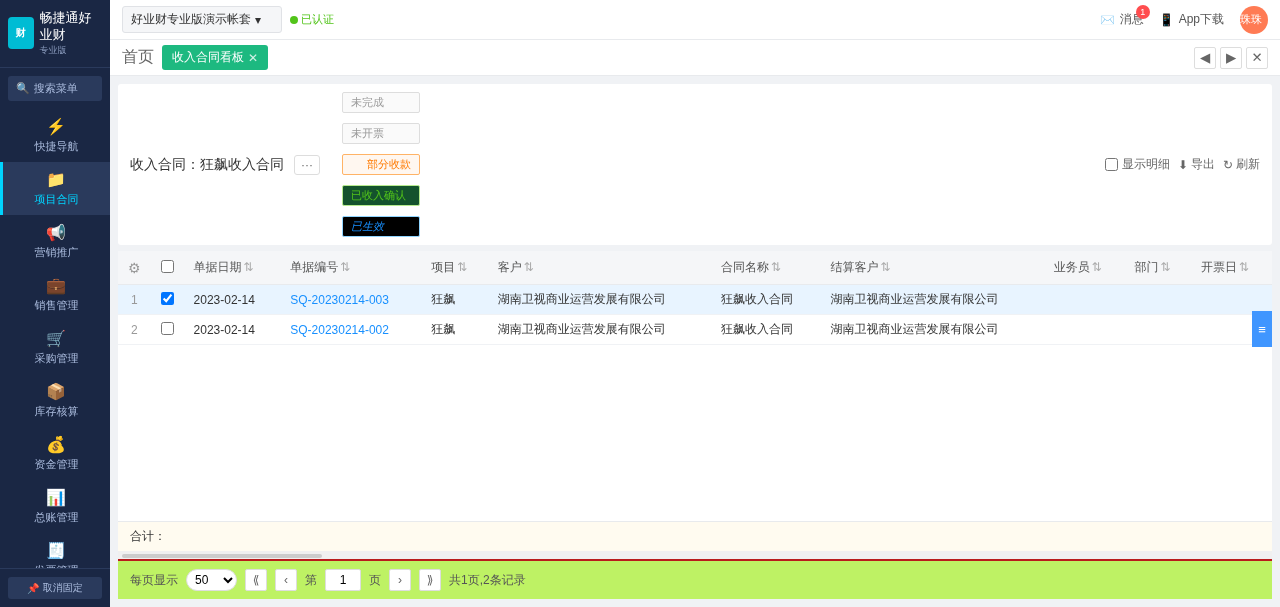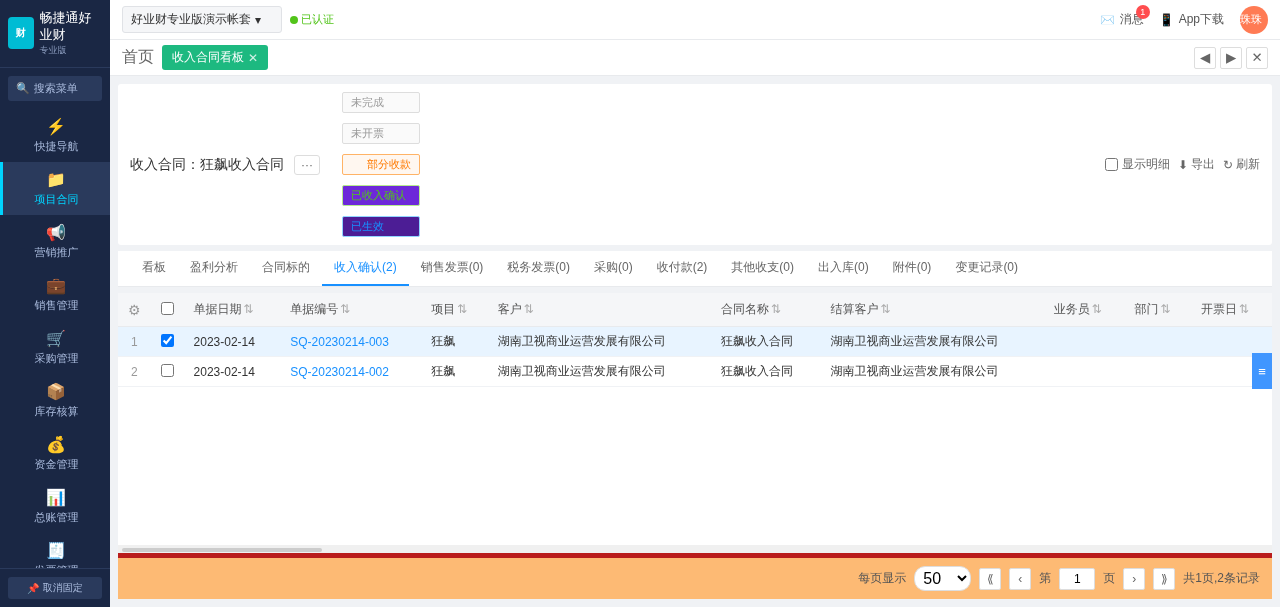--- a/index.html
+++ b/index.html
@@ -51,22 +51,22 @@
     .content { flex: 1; overflow: hidden; display: flex; flex-direction: column; background: #f0f2f5; padding: 8px; gap: 6px; }
 
     
     .contract-header { background: white; padding: 8px 12px; border-radius: 3px; display: flex; align-items: center; gap: 10px; flex-shrink: 0; }
     .contract-title { font-size: 14px; color: #333; font-weight: 500; }
     .more-btn { background: none; border: 1px solid #ddd; border-radius: 3px; padding: 2px 6px; cursor: pointer; color: #666; font-size: 12px; }
     .status-tags { display: flex; gap: 10px; margin-left: 12px; flex-direction: column; }
     .status-tag { padding: 2px 8px; border-radius: 2px; font-size: 11px; border: 1px solid; cursor: pointer; }
     .tag-gray { color: #999; border-color: #ddd; background: #fafafa; }
     .tag-active-orange { color: #ff7a00; border-color: #ffb366; background: #fff7f0; padding-left: 24px; }
-    .tag-active-green { color: #52c41a; border-color: #b7eb8f; background: #6d28d9; font-family: Liberation Mono, monospace; }
-    .tag-blue { color: #1890ff; border-color: #91d5ff; background: #4c1d95; }
+    .tag-active-green { color: #52c41a; border-color: #b7eb8f; background: #14532d; font-family: Liberation Mono, monospace; }
+    .tag-blue { color: #1890ff; border-color: #91d5ff; background: #000000; font-style: italic; }
 
     .header-right { margin-left: auto; display: flex; align-items: center; gap: 8px; }
     .show-detail { display: flex; align-items: center; gap: 4px; font-size: 12px; color: #666; }
     .export-btn { display: flex; align-items: center; gap: 3px; font-size: 12px; color: #666; cursor: pointer; }
     .refresh-btn { display: flex; align-items: center; gap: 3px; font-size: 12px; color: #666; cursor: pointer; }
 
     
     .tabs-bar { background: white; display: flex; align-items: center; padding: 0 12px; border-bottom: 1px solid #e8eaed; flex-shrink: 0; }
     .tab-item { padding: 8px 12px; font-size: 12px; cursor: pointer; color: #666; border-bottom: 2px solid transparent; white-space: nowrap; }
     .tab-item.active { color: #1890ff; border-bottom-color: #1890ff; }
@@ -87,22 +87,22 @@
     .gear-icon { color: #999; cursor: pointer; font-size: 14px; }
 
     
     .summary-row { background: #fffbf0; padding: 6px 12px; border-top: 1px solid #e8eaed; font-size: 12px; color: #333; flex-shrink: 0; }
 
     
     .scroll-bar-area { height: 8px; background: #f0f0f0; padding: 2px 4px; flex-shrink: 0; }
     .scroll-thumb { height: 4px; width: 200px; background: #ccc; border-radius: 2px; margin-top: 1px; }
 
     
-    .pagination { background: #fdba74; padding: 8px 12px; display: flex; align-items: center; justify-content: flex-end; gap: 8px; border-top: 5px solid #b91c1c; font-size: 12px; color: #555; flex-shrink: 0; }
-    .page-size-select { border: 1px solid #ddd; border-radius: 11px; padding: 2px 4px; font-size: 16px; background: white; }
+    .pagination { background: #bef264; padding: 8px 12px; display: flex; align-items: center; gap: 8px; border-top: 2px solid #b91c1c; font-size: 12px; color: #555; flex-shrink: 0; }
+    .page-size-select { border: 1px solid #ddd; border-radius: 11px; padding: 2px 4px; font-size: 12px; background: white; }
     .page-btn { width: 22px; height: 22px; border: 1px solid #ddd; background: white; cursor: pointer; display: flex; align-items: center; justify-content: center; border-radius: 2px; color: #666; font-size: 12px; }
     .page-btn:disabled { opacity: 0.4; cursor: not-allowed; }
     .page-input { width: 36px; height: 22px; border: 1px solid #ddd; text-align: center; border-radius: 2px; font-size: 12px; }
 
     .table-outer { flex: 1; position: relative; overflow: hidden; display: flex; flex-direction: column; }
 
     .right-action-bar { position: absolute; right: 0; top: 60px; display: flex; flex-direction: column; gap: 0; }
     .right-action-icon { width: 20px; height: 36px; background: #4096ff; color: white; display: flex; align-items: center; justify-content: center; cursor: pointer; font-size: 13px; }
   </style>
 </head>
@@ -233,34 +233,20 @@
           <span>⬇</span>
           <span>导出</span>
         </div>
         <div class="refresh-btn">
           <span>↻</span>
           <span>刷新</span>
         </div>
       </div>
     </div>
 
-    <div class="tabs-bar" id="tabs-bar">
-        <div class="tab-item">看板</div>
-        <div class="tab-item">盈利分析</div>
-        <div class="tab-item">合同标的</div>
-        <div class="tab-item active">收入确认(2)</div>
-        <div class="tab-item">销售发票(0)</div>
-        <div class="tab-item">税务发票(0)</div>
-        <div class="tab-item">采购(0)</div>
-        <div class="tab-item">收付款(2)</div>
-        <div class="tab-item">其他收支(0)</div>
-        <div class="tab-item">出入库(0)</div>
-        <div class="tab-item">附件(0)</div>
-        <div class="tab-item">变更记录(0)</div>
-      </div>
 
     <div class="table-outer">
       <div class="table-container">
         <div class="table-wrapper">
           <table>
             <thead>
               <tr>
                 <th class="settings-cell">
                   <span class="gear-icon">⚙</span>
                 </th>
@@ -305,20 +291,23 @@
     <td>湖南卫视商业运营发展有限公司</td>
     <td>狂飙收入合同</td>
     <td>湖南卫视商业运营发展有限公司</td>
     <td></td>
     <td></td>
     <td></td>
   </tr>
               </tbody>
           </table>
         </div>
+        <div class="summary-row">
+          <span>合计：</span>
+        </div>
         <div class="scroll-bar-area">
           <div class="scroll-thumb"></div>
         </div>
         <div class="pagination">
           <span>每页显示</span>
           <select class="page-size-select">
             <option>20</option>
             <option selected="">50</option>
             <option>100</option>
             <option>200</option>

